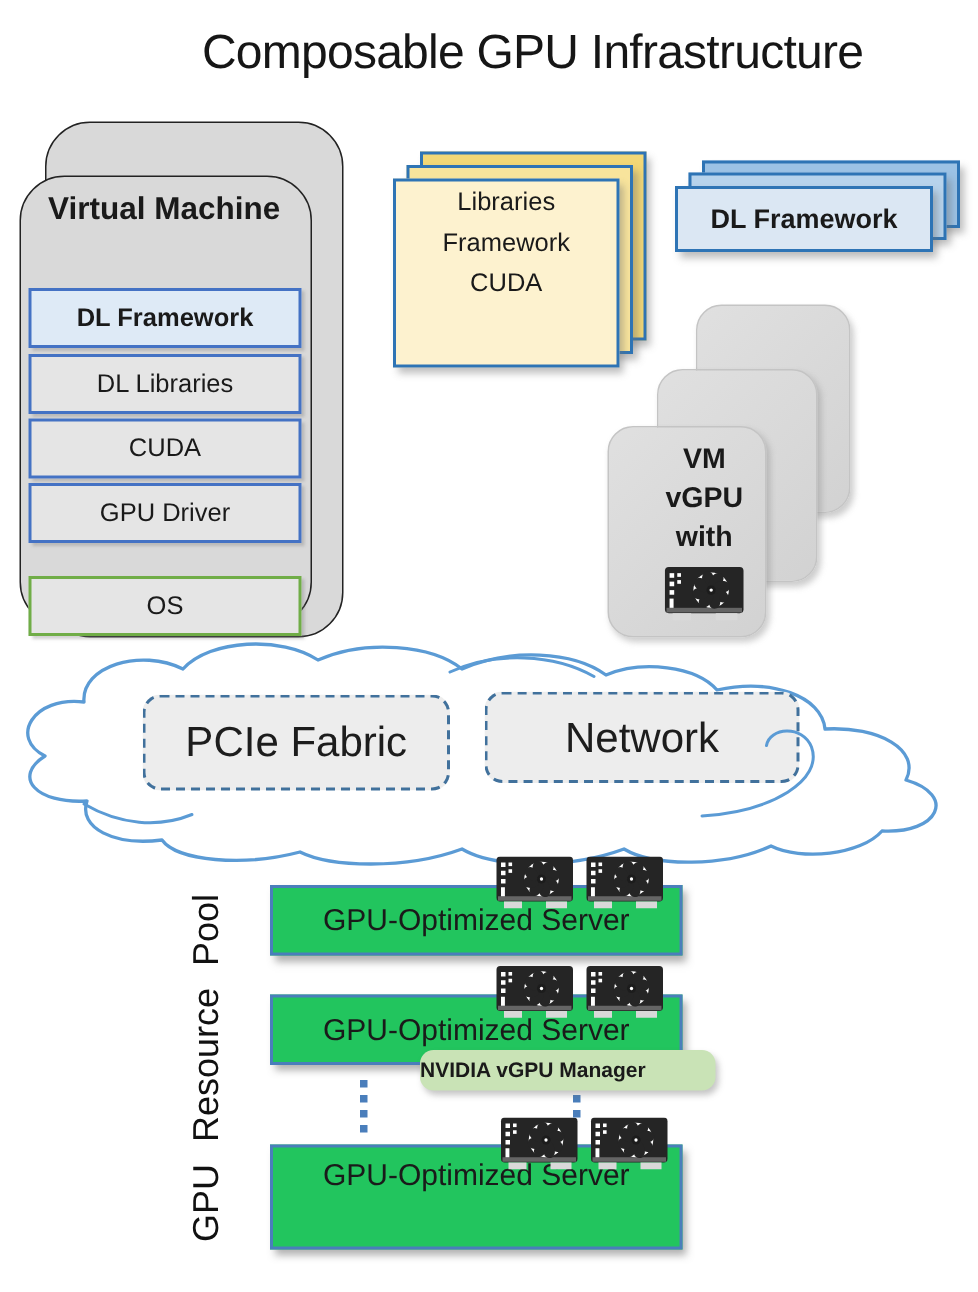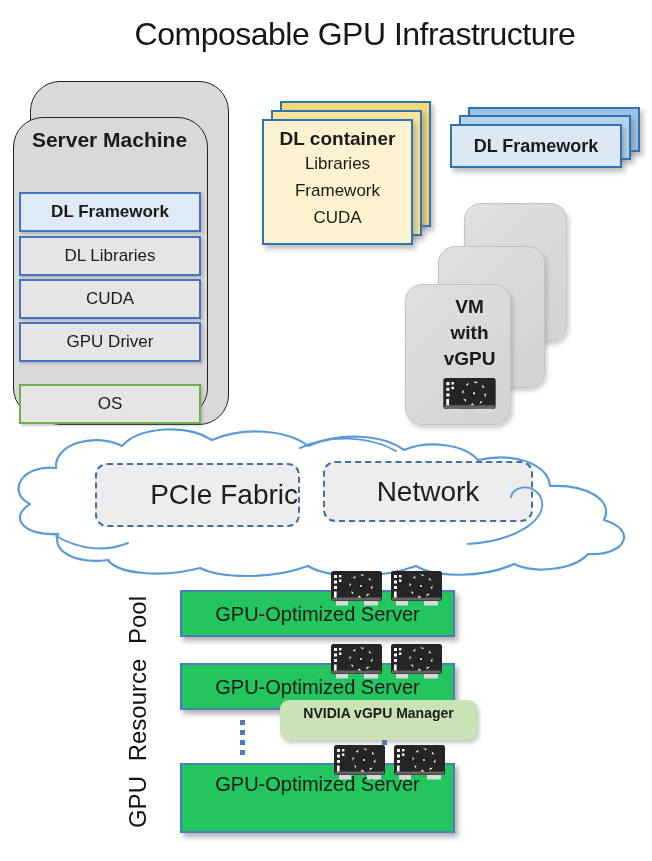--- a/index.html
+++ b/index.html
@@ -66,22 +66,22 @@
     width:300px;height:28px;text-align:center;font-size:24px;word-spacing:8px;
     transform:rotate(-90deg);color:#111;
   }
   .server-box{
     left:180px;width:275px;background:#22c55e;border:2px solid #4A7EBB;
     box-sizing:border-box;text-align:center;font-size:20px;
     box-shadow:3px 4px 5px rgba(100,100,100,.5);
   }
   .server-label{display:block;}
   .badge{
-    left:280px;top:700px;width:197px;height:40px;background:#c9e3b6;
-    border-radius:9px;text-align:center;font-size:14px;font-weight:bold;
+    left:280px;top:700px;width:197px;height:27px;background:#c9e3b6;
+    border-radius:9px;text-align:left;font-size:14px;font-weight:bold;
     line-height:27px;box-shadow:2px 3px 4px rgba(110,110,110,.4);
   }
   .dot-col{display:flex;flex-direction:column;gap:5px;}
   .dot{width:5px;height:5px;background:#4A7EBB;}
   .gpu-svg{display:block;}
   .icon-pair{display:flex;gap:6px;}
   svg{overflow:visible;}
 </style>
 </head>
 <body>
@@ -130,54 +130,53 @@
       </g>
     </symbol>
   </defs>
 </svg>
 
 <div class="abs diagram-title">Composable GPU Infrastructure</div>
 
 <div>
   <div class="abs vm-card" style="left:30px;top:81px;width:197px;height:342px;"></div>
   <div class="abs vm-card" style="left:13px;top:117px;width:193px;height:299px;"></div>
-  <div class="abs vm-title">Server Machine</div>
+  <div class="abs vm-title">Virtual Machine</div>
   <div class="abs vm-layer framework" style="top:192px;">DL Framework</div>
   <div class="abs vm-layer" style="top:236px;">DL Libraries</div>
   <div class="abs vm-layer" style="top:279px;">CUDA</div>
   <div class="abs vm-layer" style="top:322px;">GPU Driver</div>
   <div class="abs vm-layer os" style="top:384px;">OS</div>
 </div>
 
 <div>
   <div class="abs yellow-card" style="left:280px;top:101px;background:#F3D876;"></div>
   <div class="abs yellow-card" style="left:271px;top:110px;background:#F8E49C;"></div>
   <div class="abs yellow-card" style="left:262px;top:119px;background:#FDF2CF;">
-    <div class="dl-container-title">DL container</div>
     <span class="dl-container-line">Libraries</span>
     <span class="dl-container-line">Framework</span>
     <span class="dl-container-line">CUDA</span>
   </div>
 </div>
 
 <div>
   <div class="abs blue-card" style="left:468px;top:107px;background:#9CC2E5;height:45px;"></div>
   <div class="abs blue-card" style="left:459px;top:115px;background:#B7D3EC;height:45px;"></div>
   <div class="abs blue-card" style="left:450px;top:124px;background:#DBE7F3;">
     <div class="dl-framework-label">DL Framework</div>
   </div>
 </div>
 
 <div>
   <div class="abs gray-card" style="left:464px;top:203px;width:103px;height:139px;"></div>
   <div class="abs gray-card" style="left:438px;top:246px;width:107px;height:142px;"></div>
   <div class="abs gray-card" style="left:405px;top:284px;width:106px;height:141px;padding-top:9px;">
     <span class="vgpu-line">VM</span>
+    <span class="vgpu-line">vGPU</span>
     <span class="vgpu-line">with</span>
-    <span class="vgpu-line">vGPU</span>
     <svg class="gpu-svg" width="56" height="38" style="margin:6px auto 0;">
         <use href="#gpu-icon"></use>
       </svg>
   </div>
 </div>
 
 <svg class="abs" style="left:0;top:424px;" width="652" height="160" viewBox="0 0 652 160">
   <path fill="#ffffff" stroke="#5B9BD5" stroke-width="2.2" stroke-linejoin="round" d="M 108 136
        C 76 140 52 128 58 110
        C 24 112 8 94 30 80
@@ -192,21 +191,21 @@
        C 638 106 626 132 588 130
        C 574 146 534 150 514 140
        C 484 154 436 154 416 142
        C 378 156 328 154 308 142
        C 270 156 220 154 200 144
        C 162 154 118 150 108 136 Z"></path>
   <path fill="none" stroke="#5B9BD5" stroke-width="2" stroke-linecap="round" d="M 300 24 C 330 10 370 12 396 27"></path>
 </svg>
 
 <div class="abs cloud-box" style="left:95px;top:463px;width:205px;height:64px;">
-  <div class="cloud-box-label" style="line-height:60px;text-align:right;">PCIe Fabric</div>
+  <div class="cloud-box-label" style="line-height:60px;">PCIe Fabric</div>
 </div>
 <div class="abs cloud-box" style="left:323px;top:461px;width:210px;height:61px;">
   <div class="cloud-box-label" style="line-height:57px;">Network</div>
 </div>
 
 <svg class="abs" style="left:0;top:424px;pointer-events:none;" width="652" height="160" viewBox="0 0 652 160">
   <path fill="none" stroke="#5B9BD5" stroke-width="2" stroke-linecap="round" d="M 468 120 C 515 117 549 96 541 74 C 535 59 513 61 511 73"></path>
   <path fill="none" stroke="#5B9BD5" stroke-width="2" stroke-linecap="round" d="M 56 112 C 80 126 106 128 128 119"></path>
 </svg>
 

